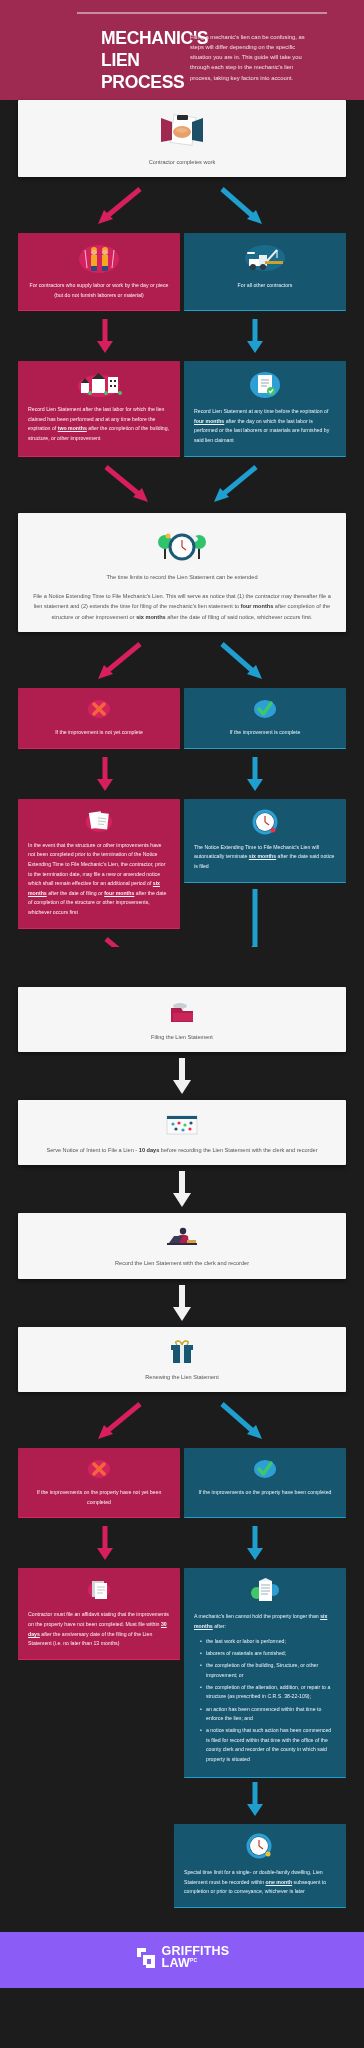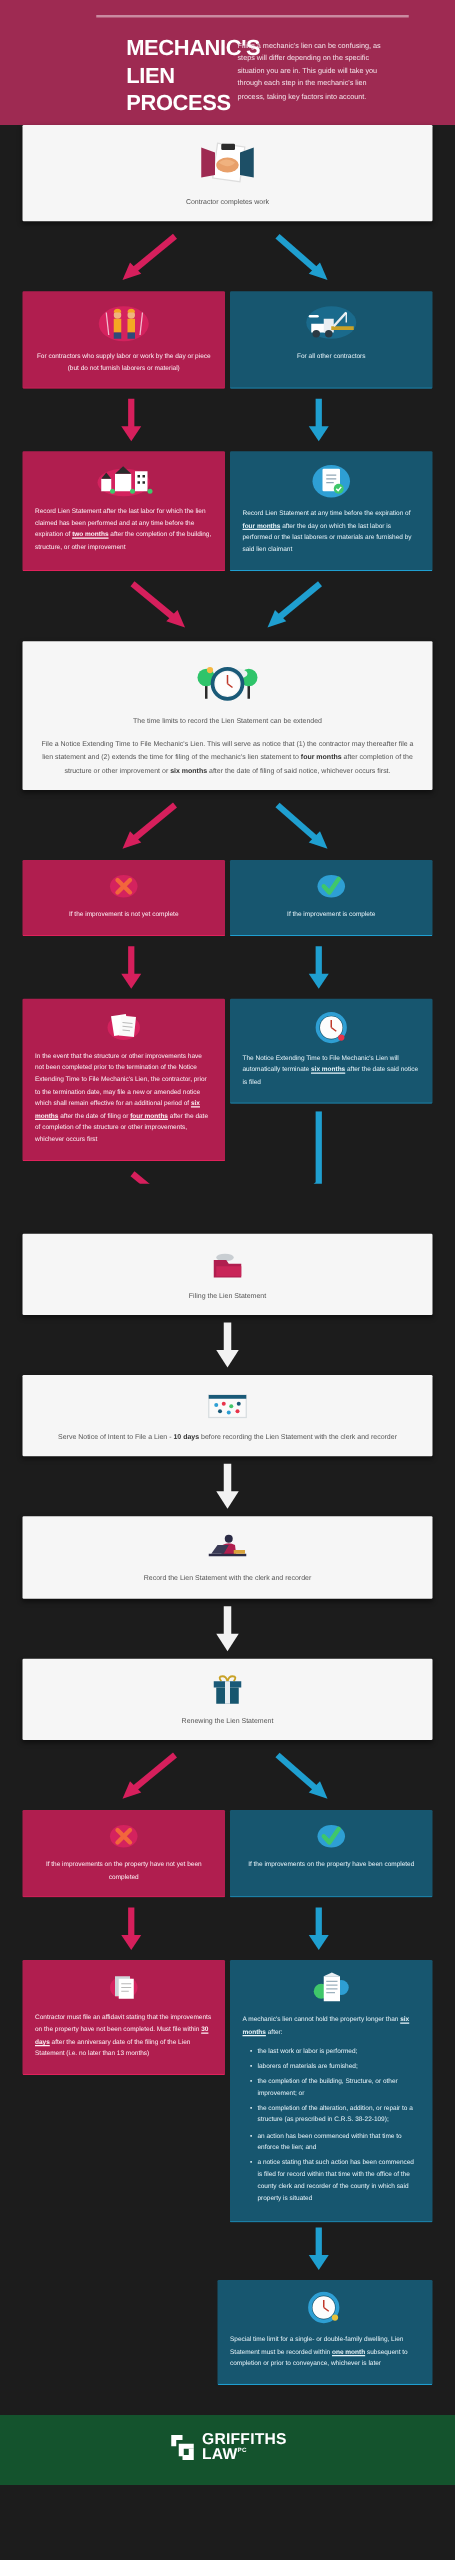--- a/index.html
+++ b/index.html
@@ -101,21 +101,21 @@
 
   .wide { padding: 0 18px; }
   .arrows-split {
     height: 56px; position: relative;
   }
   .arrows-pair { height: 50px; position: relative; }
 
   .arrow-down-big { height: 48px; display: flex; justify-content: center; }
 
   .brand-footer {
-    background: #14532d;
+    background: #8b5cf6;
     padding: 14px 0 18px 0;
     display: flex; justify-content: center; align-items: center;
   }
   .brand-mark { display: flex; align-items: center; gap: 5px; }
   .brand-text { color: #fff; line-height: 0.95; }
   .brand-text .l1 { font-size: 12.5px; font-weight: bold; letter-spacing: 0.2px; }
   .brand-text .l2 { font-size: 12.5px; font-weight: bold; letter-spacing: 0.2px; }
   .brand-text .pc { font-size: 5px; vertical-align: super; }
 
   ul.bullets { margin: 5px 0 0 7px; padding: 0; list-style: none; }

